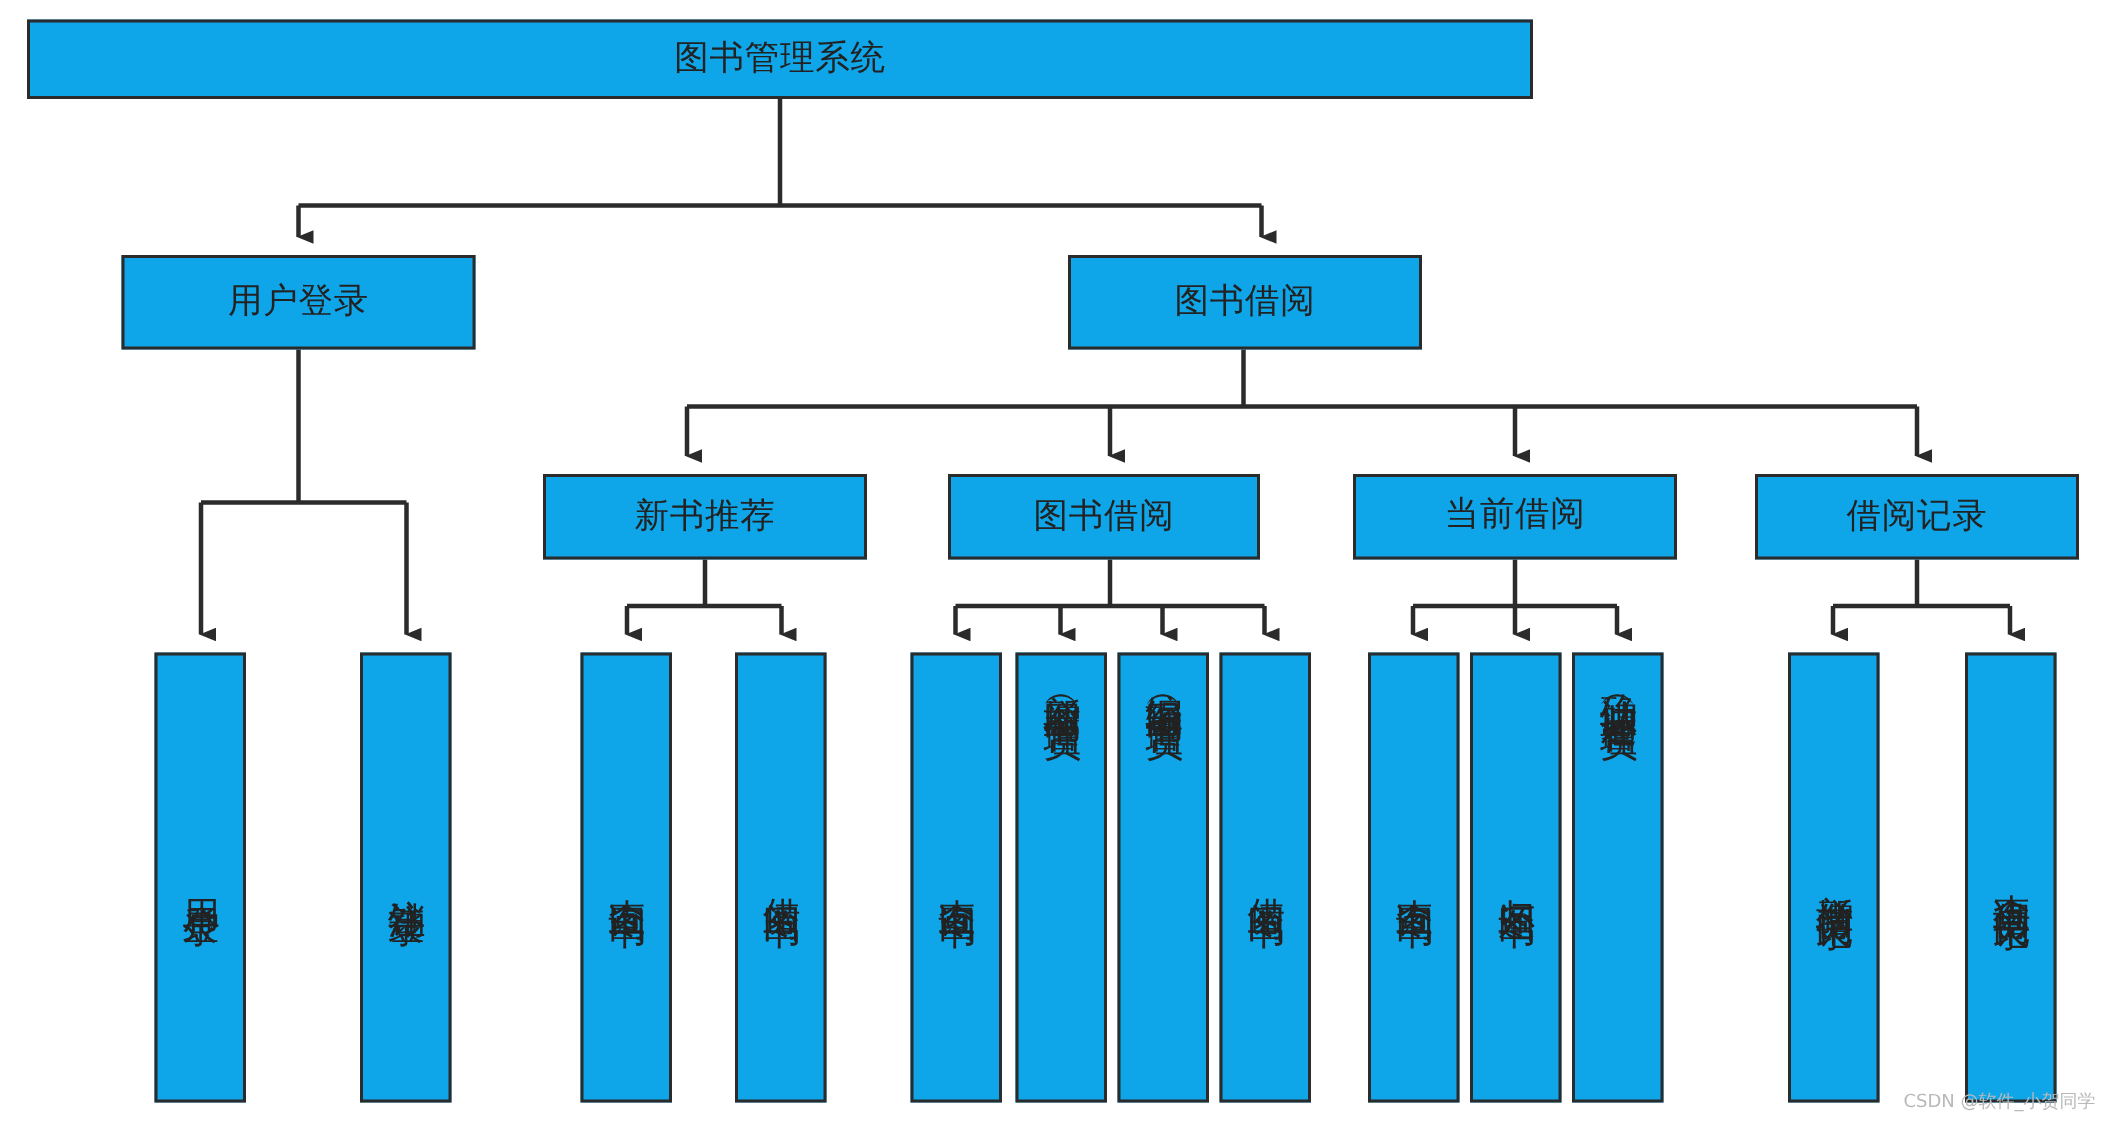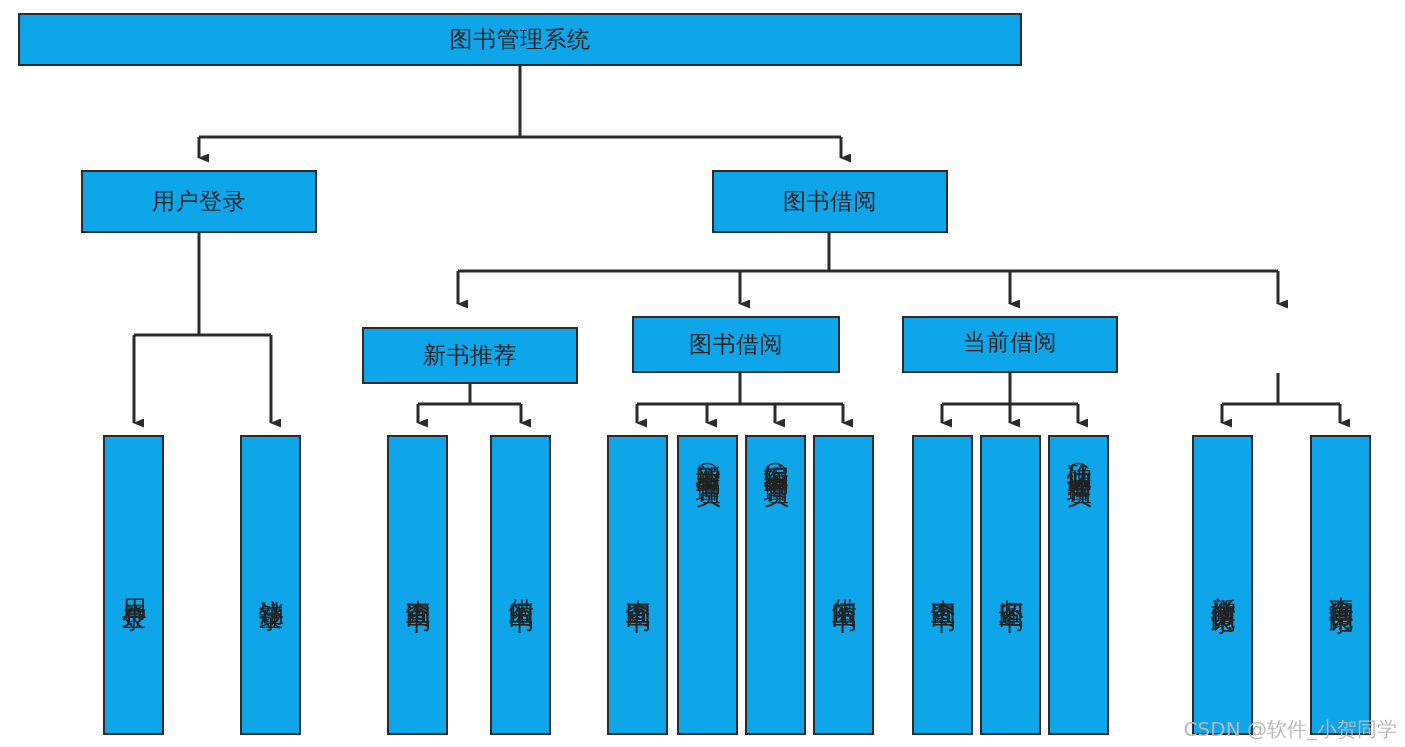--- a/index.html
+++ b/index.html
@@ -63,21 +63,21 @@
     white-space: nowrap;
   }
   .node.vertical.centered {
     align-items: center;
     padding-top: 0;
   }
   .watermark {
     position: absolute;
     right: 8px;
     bottom: 4px;
-    font-size: 20px;
+    font-size: 12px;
     color: #b9b9b9;
     white-space: nowrap;
     user-select: none;
     margin-left: 16px;
   }
 </style>
 </head>
 <body>
 
 <div id="diagram-root">
@@ -136,29 +136,32 @@
     <span class="node-label">图书管理系统</span>
   </div>
 
   <div class="node horizontal" style="left:81px; top:170px; width:236px; height:63px;">
     <span class="node-label">用户登录</span>
   </div>
   <div class="node horizontal" style="left:712px; top:170px; width:236px; height:63px;">
     <span class="node-label">图书借阅</span>
   </div>
 
-  <div class="node horizontal" style="left:362px; top:316px; width:216px; height:57px;margin-top:11px;">
+  <div class="node horizontal" style="left:362px; top:316px; width:216px; height:57px;">
     <span class="node-label">新书推荐</span>
   </div>
   <div class="node horizontal" style="left:632px; top:316px; width:208px; height:57px;">
     <span class="node-label">图书借阅</span>
   </div>
   <div class="node horizontal" style="left:902px; top:316px; width:216px; height:57px;font-family:Liberation Mono, monospace;">
     <span class="node-label">当前借阅</span>
   </div>
+  <div class="node horizontal" style="left:1170px; top:316px; width:216px; height:57px;">
+    <span class="node-label">借阅记录</span>
+  </div>
 
   <div class="node vertical centered" style="left:103px; top:435px; width:61px; height:300px;">
     <span class="node-label">用户登录</span>
   </div>
   <div class="node vertical centered" style="left:240px; top:435px; width:61px; height:300px;">
     <span class="node-label">注销登录</span>
   </div>
 
   <div class="node vertical centered" style="left:387px; top:435px; width:61px; height:300px;">
     <span class="node-label">查询图书</span>

